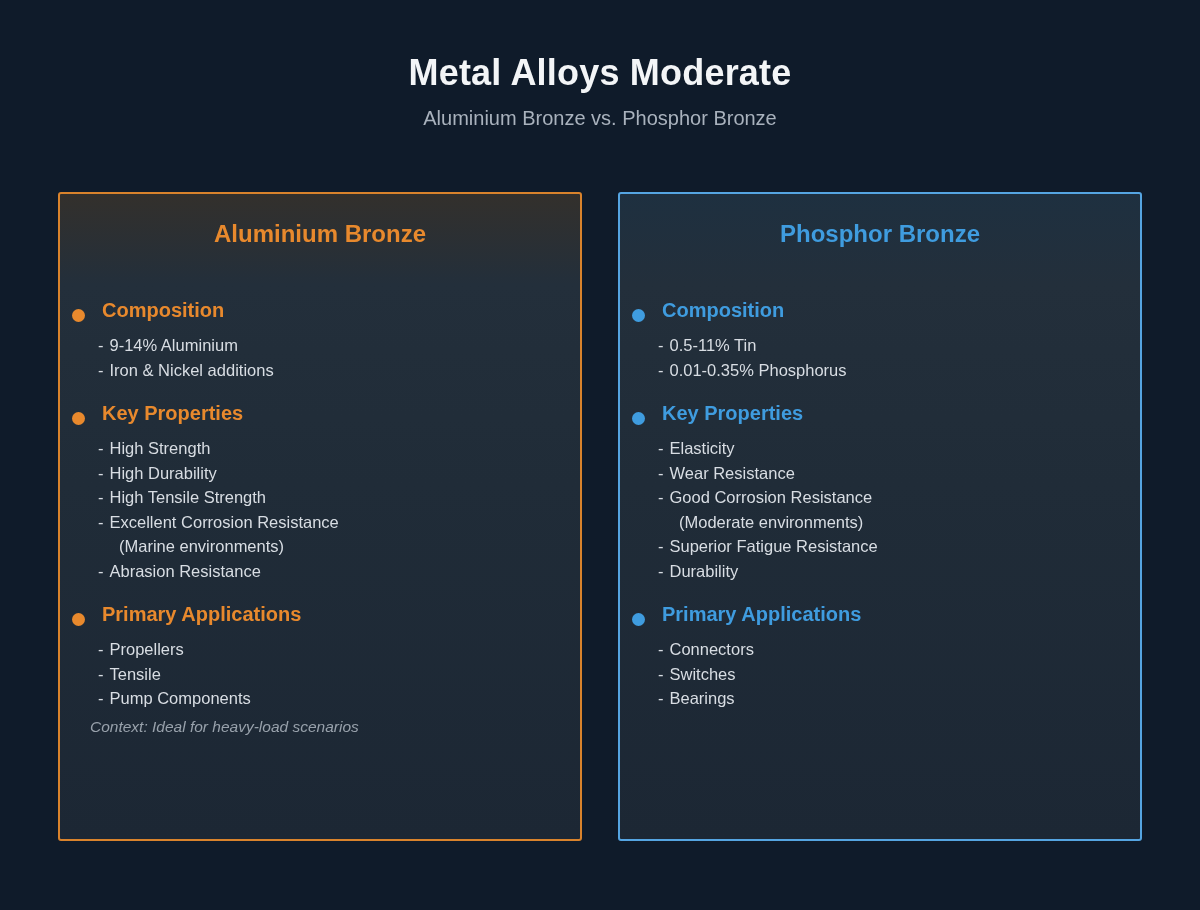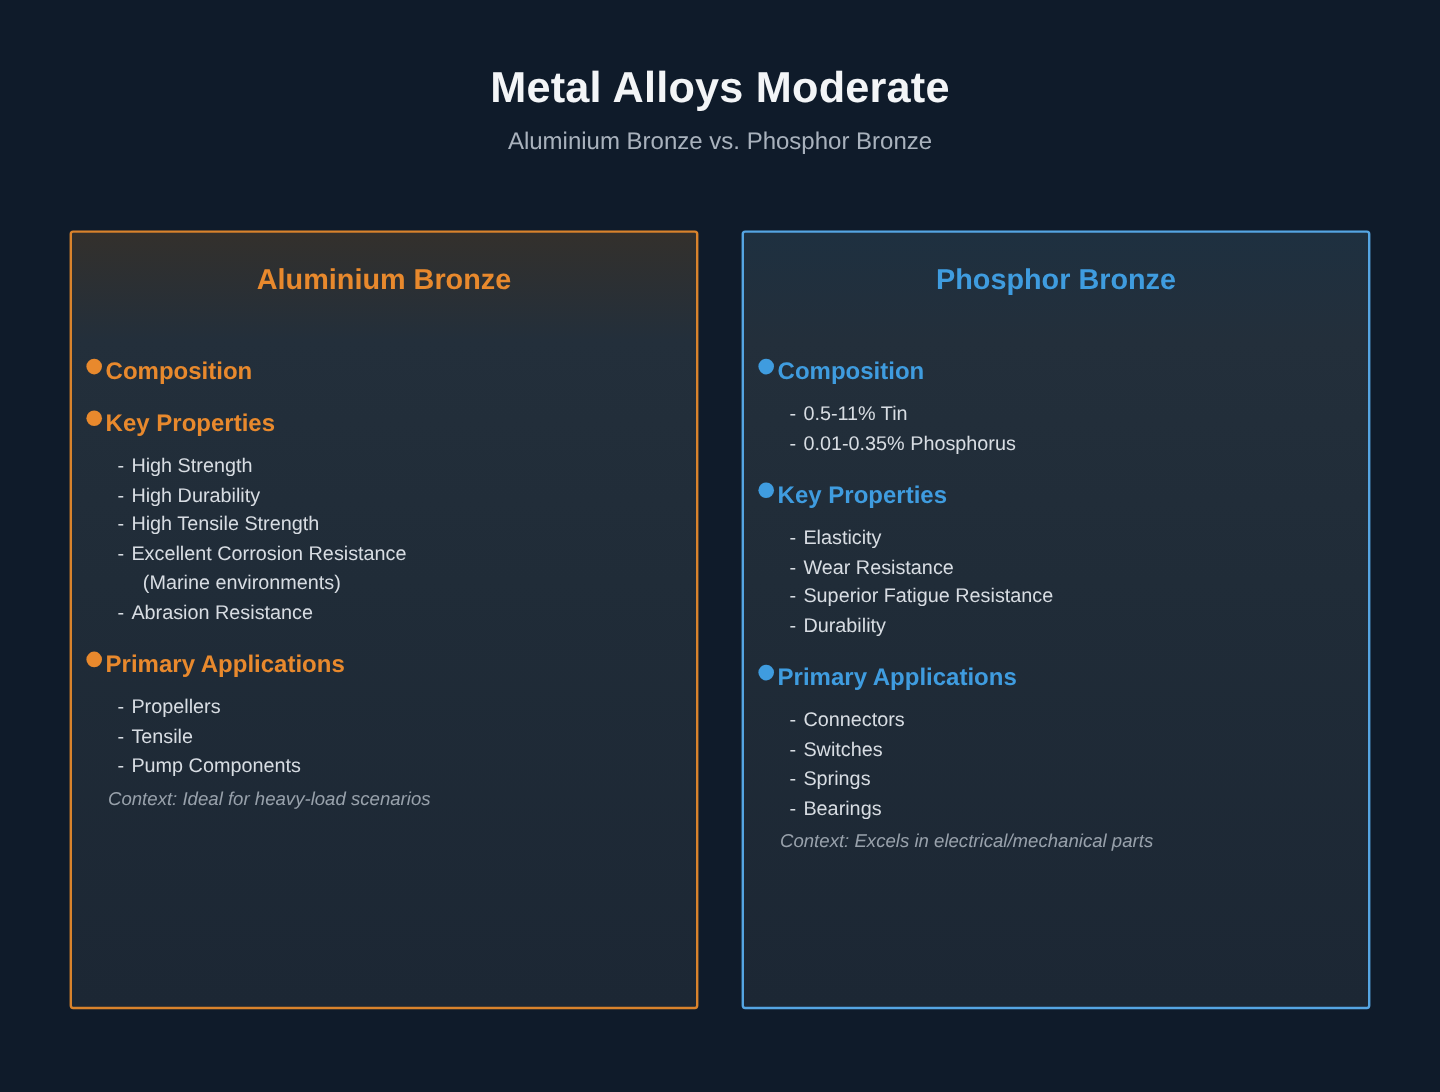--- a/index.html
+++ b/index.html
@@ -43,22 +43,22 @@
     text-align: center;
     font-size: 24px;
     font-weight: 700;
     color: var(--accent);
   }
   .card-body { padding: 0 30px; }
   .section { margin-top: 20px; }
   .section:first-child { margin-top: 51px; }
   .section-heading {
     display: flex;
-    align-items: flex-start;
-    gap: 3px;
+    align-items: flex-end;
+    gap: 17px;
     margin-left: -18px;
     font-size: 20px;
     font-weight: 700;
     color: var(--accent);
     margin-bottom: 11px;
   }
   .section-dot {
     width: 13px; height: 13px;
     border-radius: 50%;
     background: var(--accent);
@@ -93,20 +93,24 @@
 
 <main class="cards-row">
   <section class="card" style="--accent: #e8892d; --border: #d9832c; --tint: #33302c;">
     <h2 class="card-title">Aluminium Bronze</h2>
     <div class="card-body">
   <div class="section">
     <div class="section-heading">
       <span class="section-dot"></span>
       <span>Composition</span>
     </div>
+    <ul class="item-list">
+            <li><span class="item-dash">-</span><span>9-14% Aluminium</span></li>
+            <li><span class="item-dash">-</span><span>Iron &amp; Nickel additions</span></li>
+          </ul>
   </div>
 
   <div class="section">
     <div class="section-heading">
       <span class="section-dot"></span>
       <span>Key Properties</span>
     </div>
     <ul class="item-list">
             <li><span class="item-dash">-</span><span>High Strength</span></li>
             <li><span class="item-dash">-</span><span>High Durability</span></li>
@@ -146,33 +150,32 @@
   </div>
 
   <div class="section">
     <div class="section-heading">
       <span class="section-dot"></span>
       <span>Key Properties</span>
     </div>
     <ul class="item-list">
             <li><span class="item-dash">-</span><span>Elasticity</span></li>
             <li><span class="item-dash">-</span><span>Wear Resistance</span></li>
+            <li><span class="item-dash">-</span><span>Good Corrosion Resistance</span><span class="item-continuation">(Moderate environments)</span></li>
             <li><span class="item-dash">-</span><span>Superior Fatigue Resistance</span></li>
             <li><span class="item-dash">-</span><span>Durability</span></li>
           </ul>
   </div>
 
   <div class="section">
     <div class="section-heading">
       <span class="section-dot"></span>
       <span>Primary Applications</span>
     </div>
     <ul class="item-list">
             <li><span class="item-dash">-</span><span>Connectors</span></li>
             <li><span class="item-dash">-</span><span>Switches</span></li>
-            <li><span class="item-dash">-</span><span>Springs</span></li>
             <li><span class="item-dash">-</span><span>Bearings</span></li>
           </ul>
-  <div class="context-note">Context: Excels in electrical/mechanical parts</div>
         </div>
 </div>
   </section>
 </main>
 
 </body></html>

